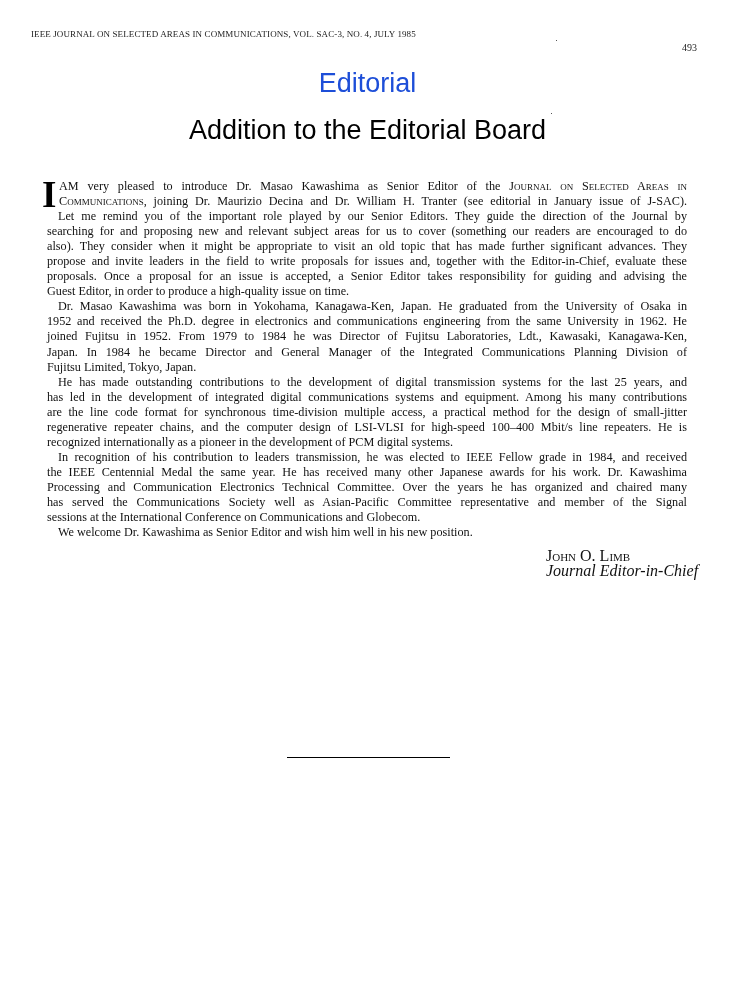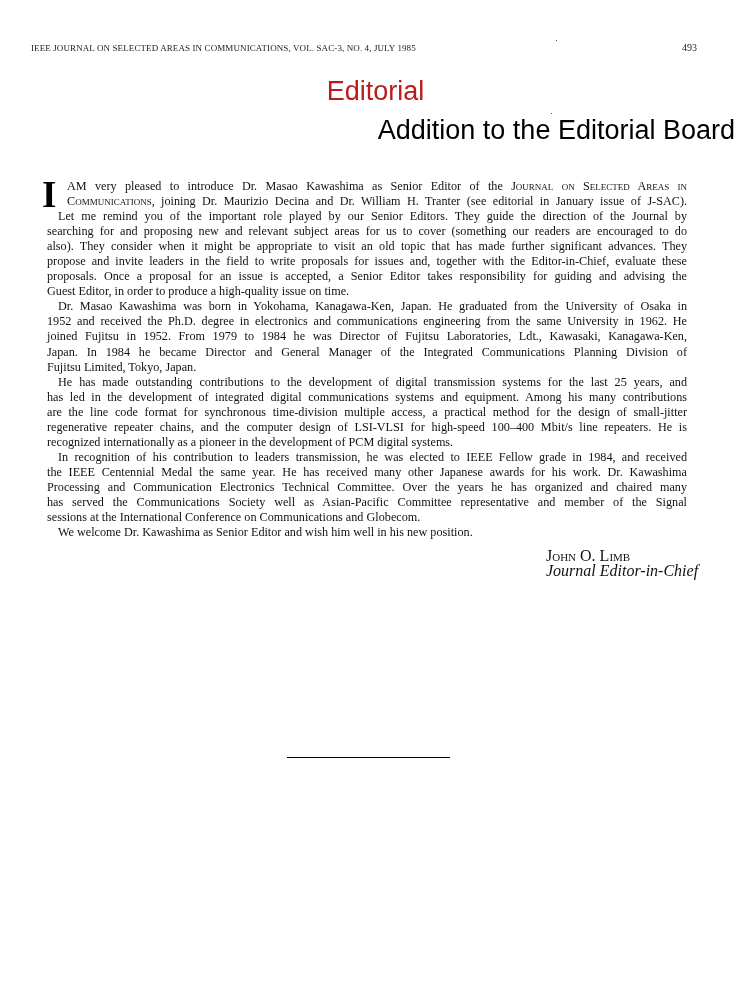--- a/index.html
+++ b/index.html
@@ -10,21 +10,21 @@
     body {
       width: 755px;
       height: 1000px;
       position: relative;
       overflow: hidden;
       color: #111111;
       font-family: "Liberation Serif", "DejaVu Serif", serif;
     }
     .running-head {
       position: absolute;
-      top: 43px;
+      top: 29px;
       left: 31px;
       width: 655px;
       font-size: 9px;
       letter-spacing: 0.1px;
       text-transform: uppercase;
       white-space: nowrap;
       color: #222;
     }
     .page-number {
       position: absolute;
@@ -41,29 +41,29 @@
     }
     .title-main {
       position: absolute;
       top: 68px;
       left: 0;
       width: 735px;
       text-align: center;
       font-family: "Liberation Sans", "DejaVu Sans", sans-serif;
       font-size: 27px;
       font-weight: normal;
-      color: #b91c1c;
-      margin: 8px;
+      color: #1d4ed8;
+      margin: 0;
     }
     .title-sub {
       position: absolute;
       top: 115px;
       left: 0;
       width: 735px;
-      text-align: right;
+      text-align: center;
       font-family: "Liberation Sans", "DejaVu Sans", sans-serif;
       font-size: 27px;
       font-weight: normal;
       color: #000;
       margin: 0;
     }
     .body-text {
       position: absolute;
       top: 179px;
       left: 47px;
@@ -79,21 +79,21 @@
       white-space: nowrap;
       overflow: visible;
     }
     .line.last {
       text-align-last: left;
     }
     .line.indent {
       padding-left: 11px;
     }
     .line.dropline {
-      padding-left: 20px;
+      padding-left: 12px;
     }
     .dropcap {
       position: absolute;
       left: -5px;
       top: 1px;
       font-size: 37px;
       line-height: 30px;
       font-weight: bold;
       color: #000;
     }

